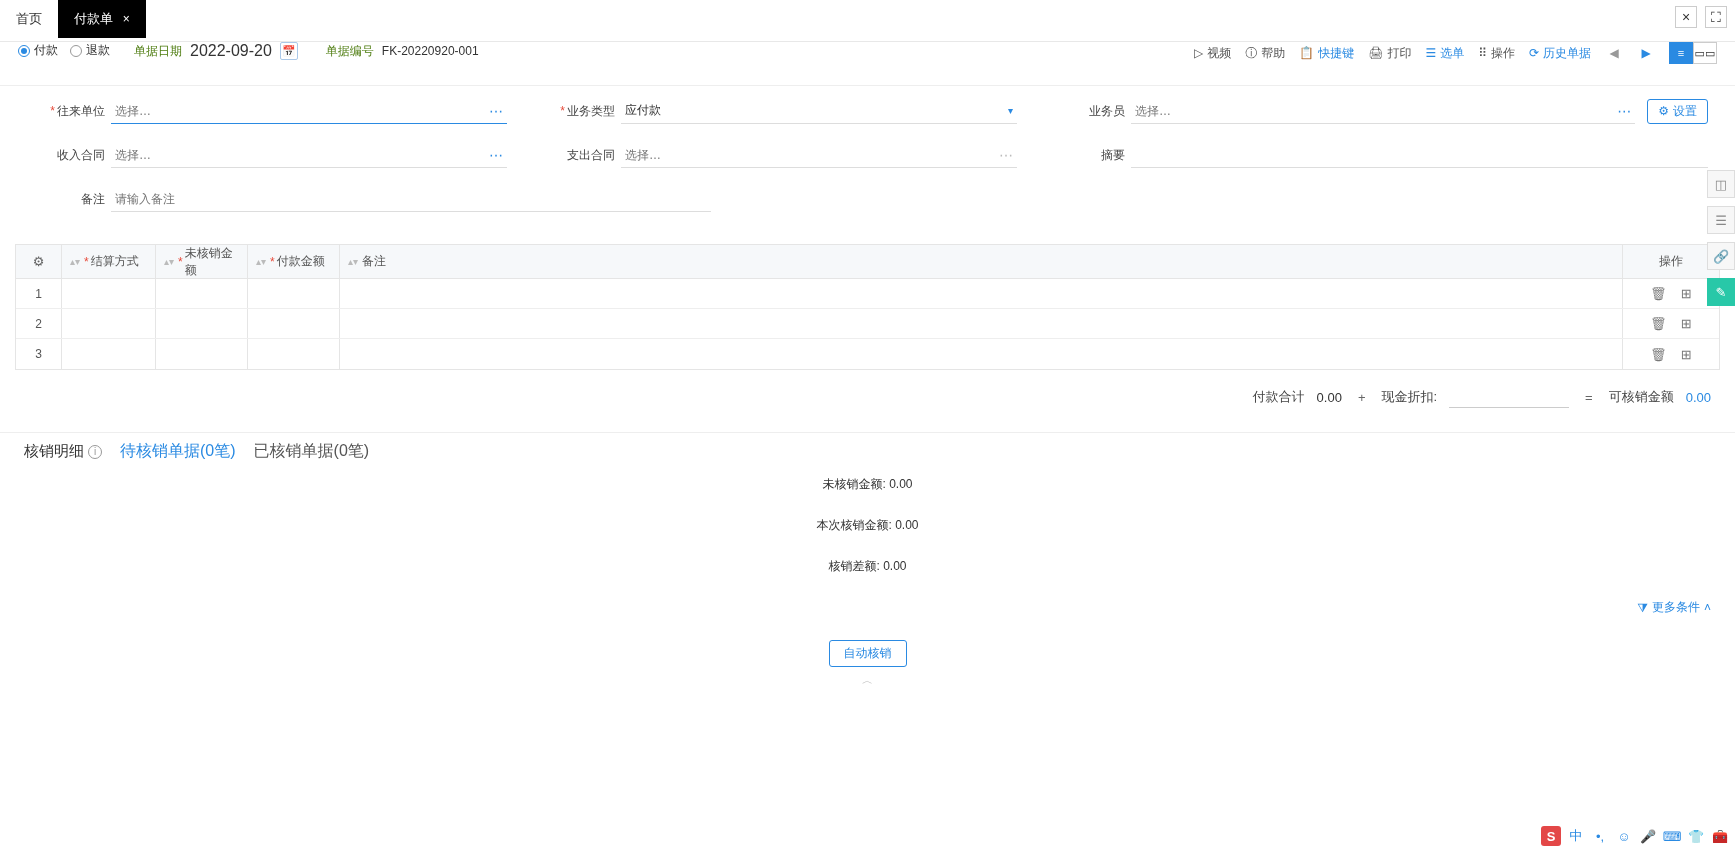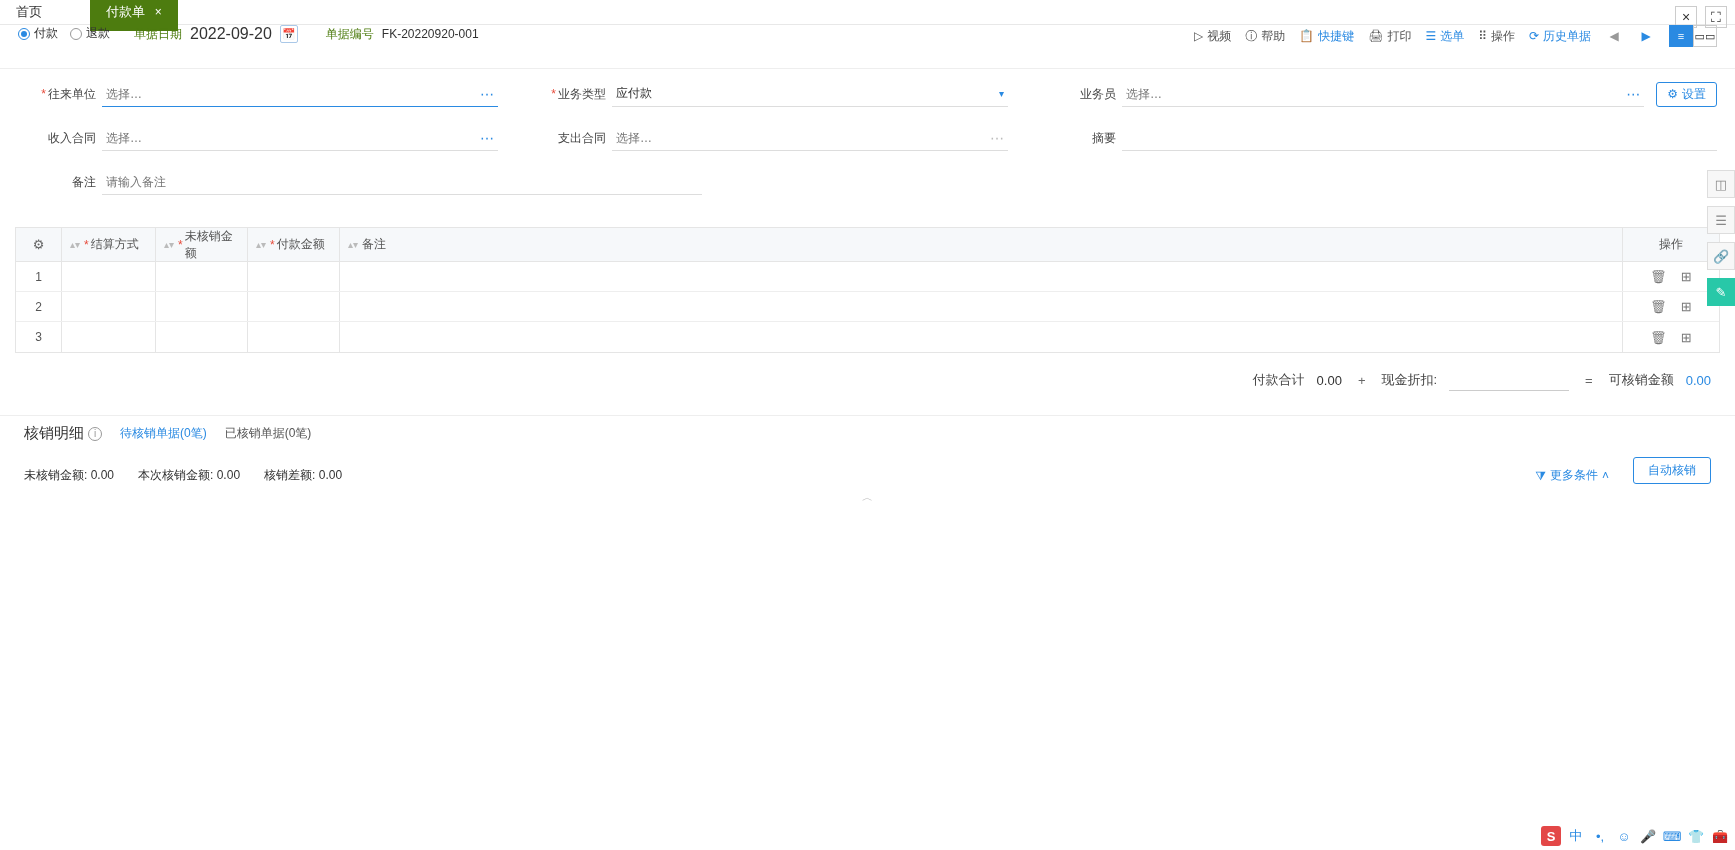--- a/index.html
+++ b/index.html
@@ -1,21 +1,21 @@
 <!DOCTYPE html>
 <html><head>
 <meta charset="utf-8">
 <style>
 * { box-sizing: border-box; margin: 0; padding: 0; font-family: "Microsoft YaHei", Arial, sans-serif; }
 body { background: #fff; font-size: 12px; color: #333; width: 1735px; height: 850px; overflow: hidden; position: relative; }
 
 
-.tabs { display: flex; align-items: center; height: 25px; border-bottom: 1px solid #e8e8e8; position: relative; gap: 32px; }
+.tabs { display: flex; height: 42px; border-bottom: 1px solid #e8e8e8; position: relative; }
 .tab { padding: 0 16px; height: 38px; line-height: 38px; cursor: pointer; font-size: 13px; }
-.tab.active { background: #4d7c0f; color: #fff; }
+.tab.active { background: #000000; color: #fff; }
 .tab-close { margin-left: 6px; font-size: 12px; }
 .top-right { position: absolute; right: 8px; top: 6px; display: flex; gap: 8px; }
 .top-right .icon-btn { width: 22px; height: 22px; border: 1px solid #ccc; display: flex; align-items: center; justify-content: center; cursor: pointer; font-size: 14px; }
 
 
 .toolbar-row { display: flex; align-items: flex-start; height: 44px; padding: 0 18px; border-bottom: 1px solid #eee; position: relative; }
 .radio-group { display: flex; gap: 12px; }
 .radio-item { display: flex; align-items: center; gap: 4px; cursor: pointer; }
 .radio { width: 12px; height: 12px; border: 1px solid #999; border-radius: 50%; display: inline-flex; align-items: center; justify-content: center; }
 .radio.checked { border-color: #2a8ae2; }
@@ -26,21 +26,21 @@
 .cal-icon { width:18px; height:18px; border:1px solid #aac8e8; display:inline-flex; align-items:center; justify-content:center; color:#2a8ae2; font-size:11px; cursor:pointer; border-radius:2px;}
 .toolbar-actions { position: absolute; right: 18px; display: flex; align-items: center; gap: 14px; }
 .action-lnk { display:flex; align-items:center; gap:4px; color:#555; cursor:pointer; font-size:12px; }
 .action-lnk .ico { font-size:12px; }
 .nav-arrow { width:18px; height:18px; display:flex; align-items:center; justify-content:center; color:#999; cursor:pointer; }
 .view-toggle { display:flex; }
 .view-btn { width:24px; height:22px; border:1px solid #ccc; display:flex; align-items:center; justify-content:center; cursor:pointer; font-size:11px; }
 .view-btn.active { background:#2a8ae2; color:#fff; border-color:#2a8ae2; }
 
 
-.form-area { padding: 12px 18px 8px; }
+.form-area { padding: 12px 27px 8px; }
 .form-row { display: flex; gap: 30px; margin-bottom: 18px; }
 .form-group { display:flex; align-items:center; width: 480px; }
 .form-lbl { width: 84px; text-align: right; color:#444; font-size:12px; padding-right:6px;}
 .req { color:#e74c3c; margin-right:2px; }
 .form-input { flex:1; height:26px; border:none; border-bottom:1px solid #ddd; padding: 0 4px; font-size:12px; color:#333; outline:none; display:flex; align-items:center; justify-content:space-between;gap:32px; }
 .form-input.focused { border-bottom-color:#2a8ae2; }
 .form-input input { border:none; outline:none; flex:1; font-size:12px; width:100%; }
 .form-input .suffix { color:#2a8ae2; cursor:pointer; font-size:14px; }
 .form-input .chev { color:#2a8ae2; cursor:pointer; font-size:10px; }
 .settings-btn { border:1px solid #2a8ae2; color:#2a8ae2; padding:3px 10px; border-radius:3px; cursor:pointer; display:inline-flex; align-items:center; gap:4px; font-size:12px; margin-left:12px; }
@@ -72,23 +72,23 @@
 .totals-row .val { font-weight:500; }
 .totals-row .plus { color:#666; margin:0 4px; }
 .totals-row .discount-input { width:120px; border:none; border-bottom:1px solid #ccc; height:22px; }
 .totals-row .avail-val { color:#2a8ae2; font-weight:500; }
 
 
 .detail-sec { padding: 8px 24px; border-top:1px solid #eee; margin-top:8px; }
 .detail-head { display:flex; align-items:center; gap:18px; margin-bottom:14px; }
 .detail-title { font-size:15px; font-weight:500; display:flex; align-items:center; gap:4px; }
 .info-icon { width:14px; height:14px; border:1px solid #999; border-radius:50%; display:inline-flex; align-items:center; justify-content:center; font-size:10px; color:#999; }
-.det-tab { cursor:pointer; font-size:12px; color:#555; }
+.det-tab { cursor:pointer; font-size:16px; color:#555; }
 .det-tab.active { color:#2a8ae2; }
-.detail-meta { display:flex; align-items:flex-end; gap:24px; font-size:12px; color:#333; position:relative; }
+.detail-meta { display:flex; align-items:center; gap:24px; font-size:12px; color:#333; position:relative;flex-direction:column; }
 .detail-meta .filter-more { color:#2a8ae2; cursor:pointer; margin-left:auto; display:flex; align-items:center; gap:4px; }
 .auto-btn { border:1px solid #2a8ae2; color:#2a8ae2; padding:4px 14px; border-radius:3px; cursor:pointer; font-size:12px; }
 .collapse-caret { text-align:center; color:#bbb; font-size:11px; margin-top:6px; width:100%; }
 
 
 .side-rail { position:absolute; right:0; top:170px; display:flex; flex-direction:column; gap:8px; }
 .rail-btn { width:28px; height:28px; border:1px solid #ddd; background:#f7f7f7; display:flex; align-items:center; justify-content:center; font-size:13px; color:#888; cursor:pointer; }
 .rail-btn.active { background:#28c8a8; color:#fff; border-color:#28c8a8; }
 
 

